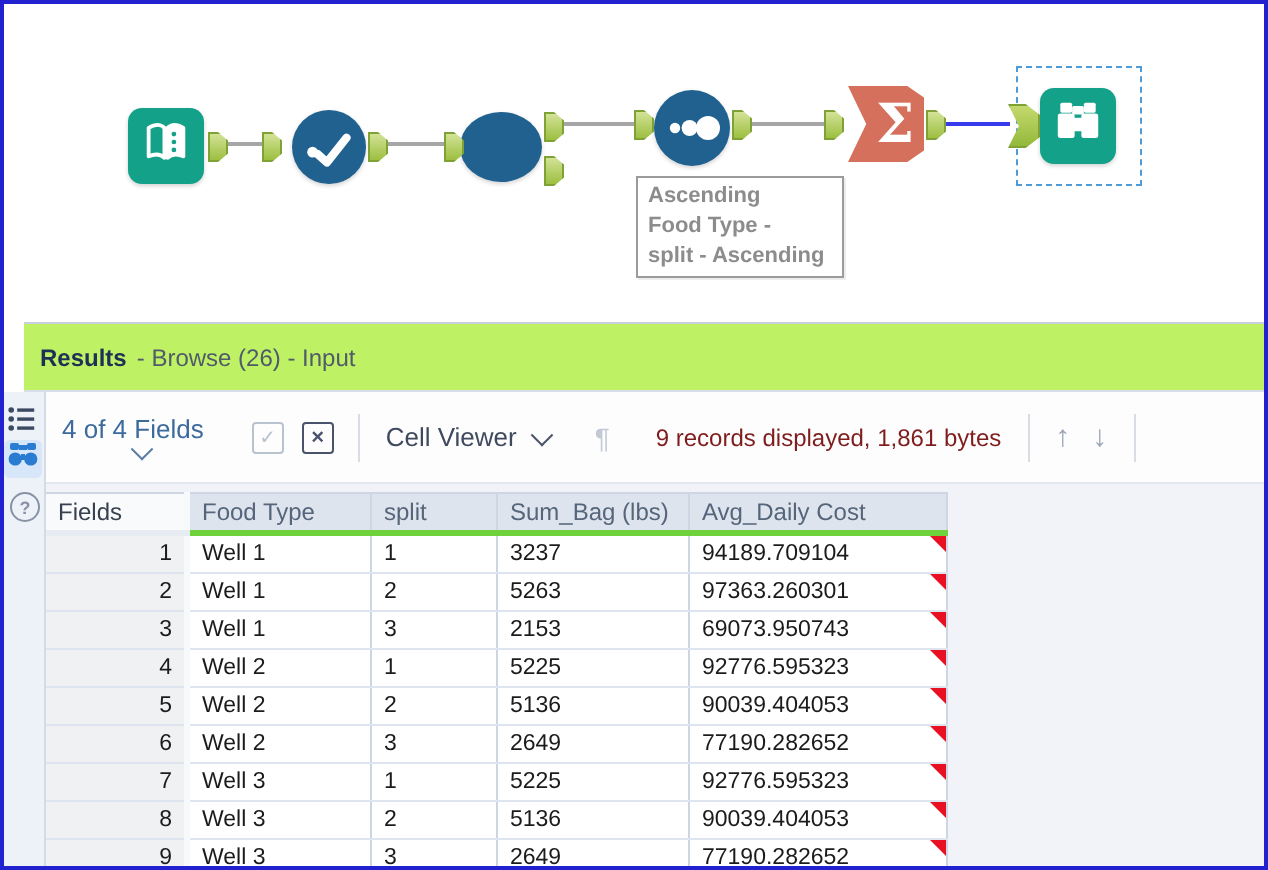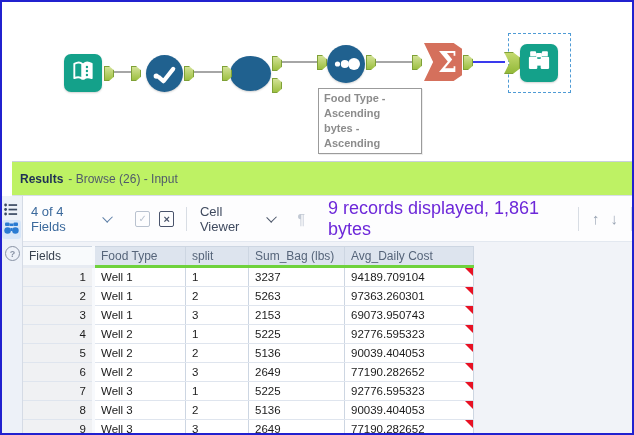--- a/index.html
+++ b/index.html
@@ -49,21 +49,21 @@
   .fields-lbl{color:#3c6a9d;font-size:13px;}
   .cv-lbl{color:#3f4a5f;font-size:13px;}
   .chev{width:7px;height:7px;border-right:1.7px solid #5b7da6;border-bottom:1.7px solid #5b7da6;
         transform:rotate(45deg) translate(-1px,-1px);margin-left:9px;display:inline-block;}
   .chev.dark{border-color:#4a5568;}
   .boxic{width:14px;height:14px;border-radius:2px;display:flex;align-items:center;justify-content:center;font-size:10px;}
   .boxic.chk{border:1.4px solid #b9c2cf;color:#b9c2cf;}
   .boxic.xb{border:1.4px solid #49536b;color:#49536b;font-size:11px;font-weight:bold;}
   .vsep{width:1px;height:24px;background:#d8dde4;}
   .pilc{color:#c2c9d4;font-size:14px;}
-  .rec-sum{color:#6d28d9;font-size:18px;}
+  .rec-sum{color:#7f1d1d;font-size:12px;}
   .arr{color:#9aa5b4;font-size:15px;line-height:1;}
 
   
   table.grid{position:absolute;left:22px;top:246px;border-collapse:collapse;table-layout:fixed;z-index:4;
         font-size:11.5px;color:#1b1b1b;background:#fff;}
   table.grid th, table.grid td{height:18px;padding:0 6px;border:1px solid #dfe5ee;border-color:#cdd6e2 #cdd6e2 #dfe5ee #cdd6e2;
         overflow:hidden;white-space:nowrap;font-weight:normal;text-align:left;}
   table.grid thead th{background:#dde4ee;color:#56657a;font-size:12px;border-bottom:3px solid #6fd23c;}
   table.grid thead th.rec-h{background:#f8fafc;color:#38424f;border-bottom:3px solid #e7ebf2;}
   table.grid td.rec{background:#f0f1f3;text-align:right;border-right:3px solid #f7f9fc;}
@@ -120,23 +120,23 @@
         <svg width="38" height="38" viewBox="0 0 38 38">
           <circle cx="10.5" cy="19" r="2.6" fill="#fff"></circle>
           <circle cx="17.8" cy="19" r="4" fill="#fff"></circle>
           <circle cx="27" cy="19" r="6" fill="#fff"></circle>
         </svg>
       </span>
     </div>
     <div class="anc" style="left:366px;top:55px;"></div>
 
     <div class="annot" style="left:318px;top:88px;width:92px;">
+      <div>Ascending</div>
       <div>Food Type -</div>
-      <div>Ascending</div>
-      <div>bytes - Ascending</div>
+      <div>split - Ascending</div>
     </div>
 
     <div class="anc" style="left:412px;top:55px;"></div>
     <div class="sum-shape" style="left:424px;top:43px;">
       <span>Σ</span>
     </div>
     <div class="anc" style="left:463px;top:55px;"></div>
 
     <div class="sel-box" style="left:508px;top:33px;width:61px;height:58px;"></div>
     <div class="anc big" style="left:504px;top:52px;"></div>
@@ -182,21 +182,21 @@
         <circle cx="11.4" cy="8.5" r="3.3"></circle>
         <rect x="6.5" y="6" width="2" height="3"></rect>
       </svg>
     </span>
   </div>
   <div class="help-circ" style="z-index:6;">
     <span>?</span>
   </div>
 
   <div class="toolbar">
-    <div class="tb-btn" style="margin-left:9px;">
+    <div class="tb-btn" style="margin-left:9px;flex-direction:column;">
       <span class="fields-lbl">4 of 4 Fields</span>
       <span class="chev"></span>
     </div>
     <div class="boxic chk" style="margin-left:24px;">
       <span>✓</span>
     </div>
     <div class="boxic xb" style="margin-left:9px;">
       <span>×</span>
     </div>
     <div class="vsep" style="margin-left:12px;"></div>

